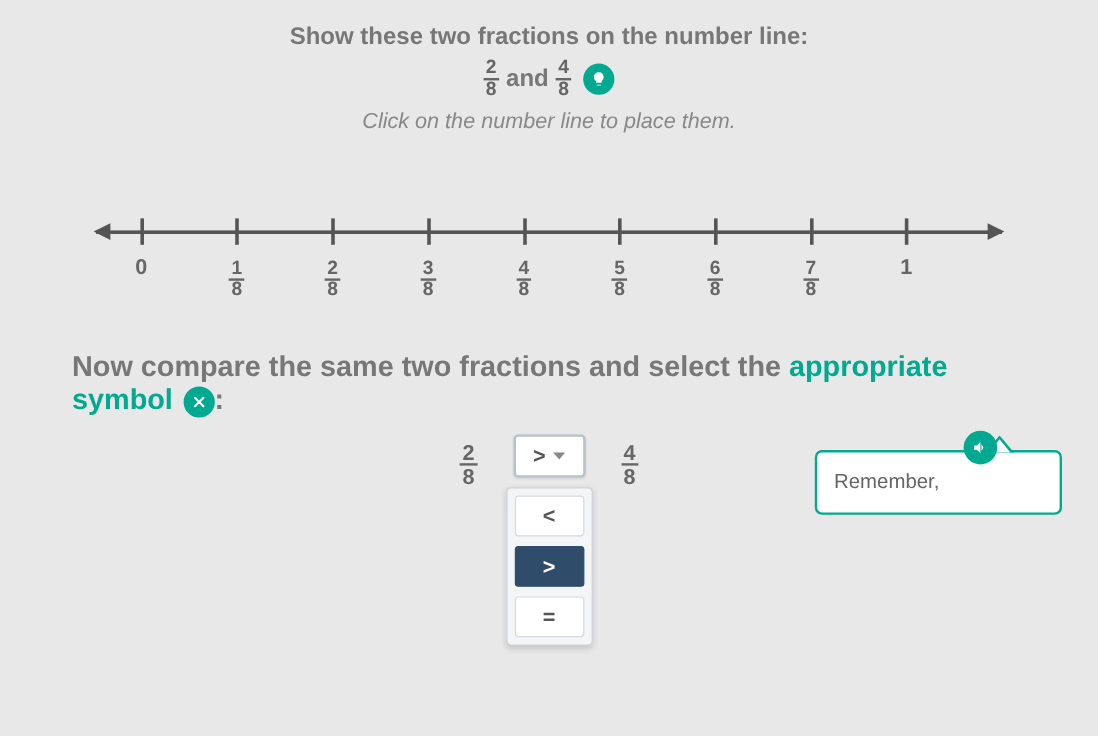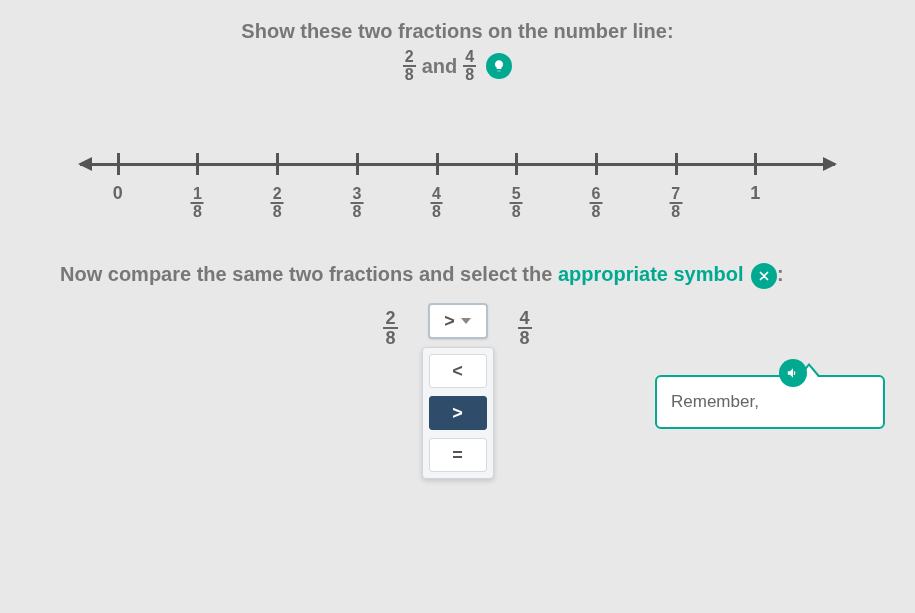--- a/index.html
+++ b/index.html
@@ -81,21 +81,21 @@
     .ticklabel {
       position: absolute;
       top: 30px;
       transform: translateX(-50%);
       color: #666;
       font-weight: bold;
       font-size: 18px;
     }
     .ticklabel .frac .d { border-top: 2px solid #666; }
     .compare-title {
-      font-size: 20px;
+      font-size: 24px;
       font-weight: bold;
       color: #777;
       margin-top: 10px;
     }
     .compare-title .hl { color: #00a98f; }
     .wrong-icon {
       display: inline-flex;
       width: 26px; height: 26px;
       background: #00a98f;
       border-radius: 50%;
@@ -151,21 +151,21 @@
       font-size: 18px; font-weight: bold;
       background: #fff;
       border: 1px solid #d5dadf;
       color: #555;
     }
     .opt.selected { background: #2f4c6b; color: #fff; border-color: #2f4c6b; }
     .tooltip {
       position: absolute;
       right: 30px;
       top: 375px;
-      width: 230px;
+      width: 206px;
       background: #fff;
       border: 2px solid #00a98f;
       border-radius: 6px;
       padding: 12px 14px;
       color: #666;
       font-size: 17px;
       line-height: 1.5;
     }
     .tooltip .pointer {
       position: absolute;
@@ -209,20 +209,21 @@
       <span class="frac">
         <span class="n">4</span>
         <span class="d">8</span>
       </span>
       <span class="hint-icon">
         <svg viewBox="0 0 24 24">
             <path d="M9 21h6v-1H9v1zm3-19C8 2 5 5 5 9c0 2.4 1.2 4.5 3 5.7V17h8v-2.3c1.8-1.2 3-3.3 3-5.7 0-4-3-7-7-7z"></path>
           </svg>
       </span>
     </div>
+    <div class="subtitle">Click on the number line to place them.</div>
   </div>
 
   <div class="numline-wrap">
     <div class="numline" id="numline">
       <div class="arrow-l"></div>
       <div class="axis"></div>
       <div class="arrow-r"></div>
     <div class="tick" style="left: 5%;"></div>
         <div class="ticklabel" style="left: 5%;">0</div>
         <div class="tick" style="left: 15.56%;"></div>

